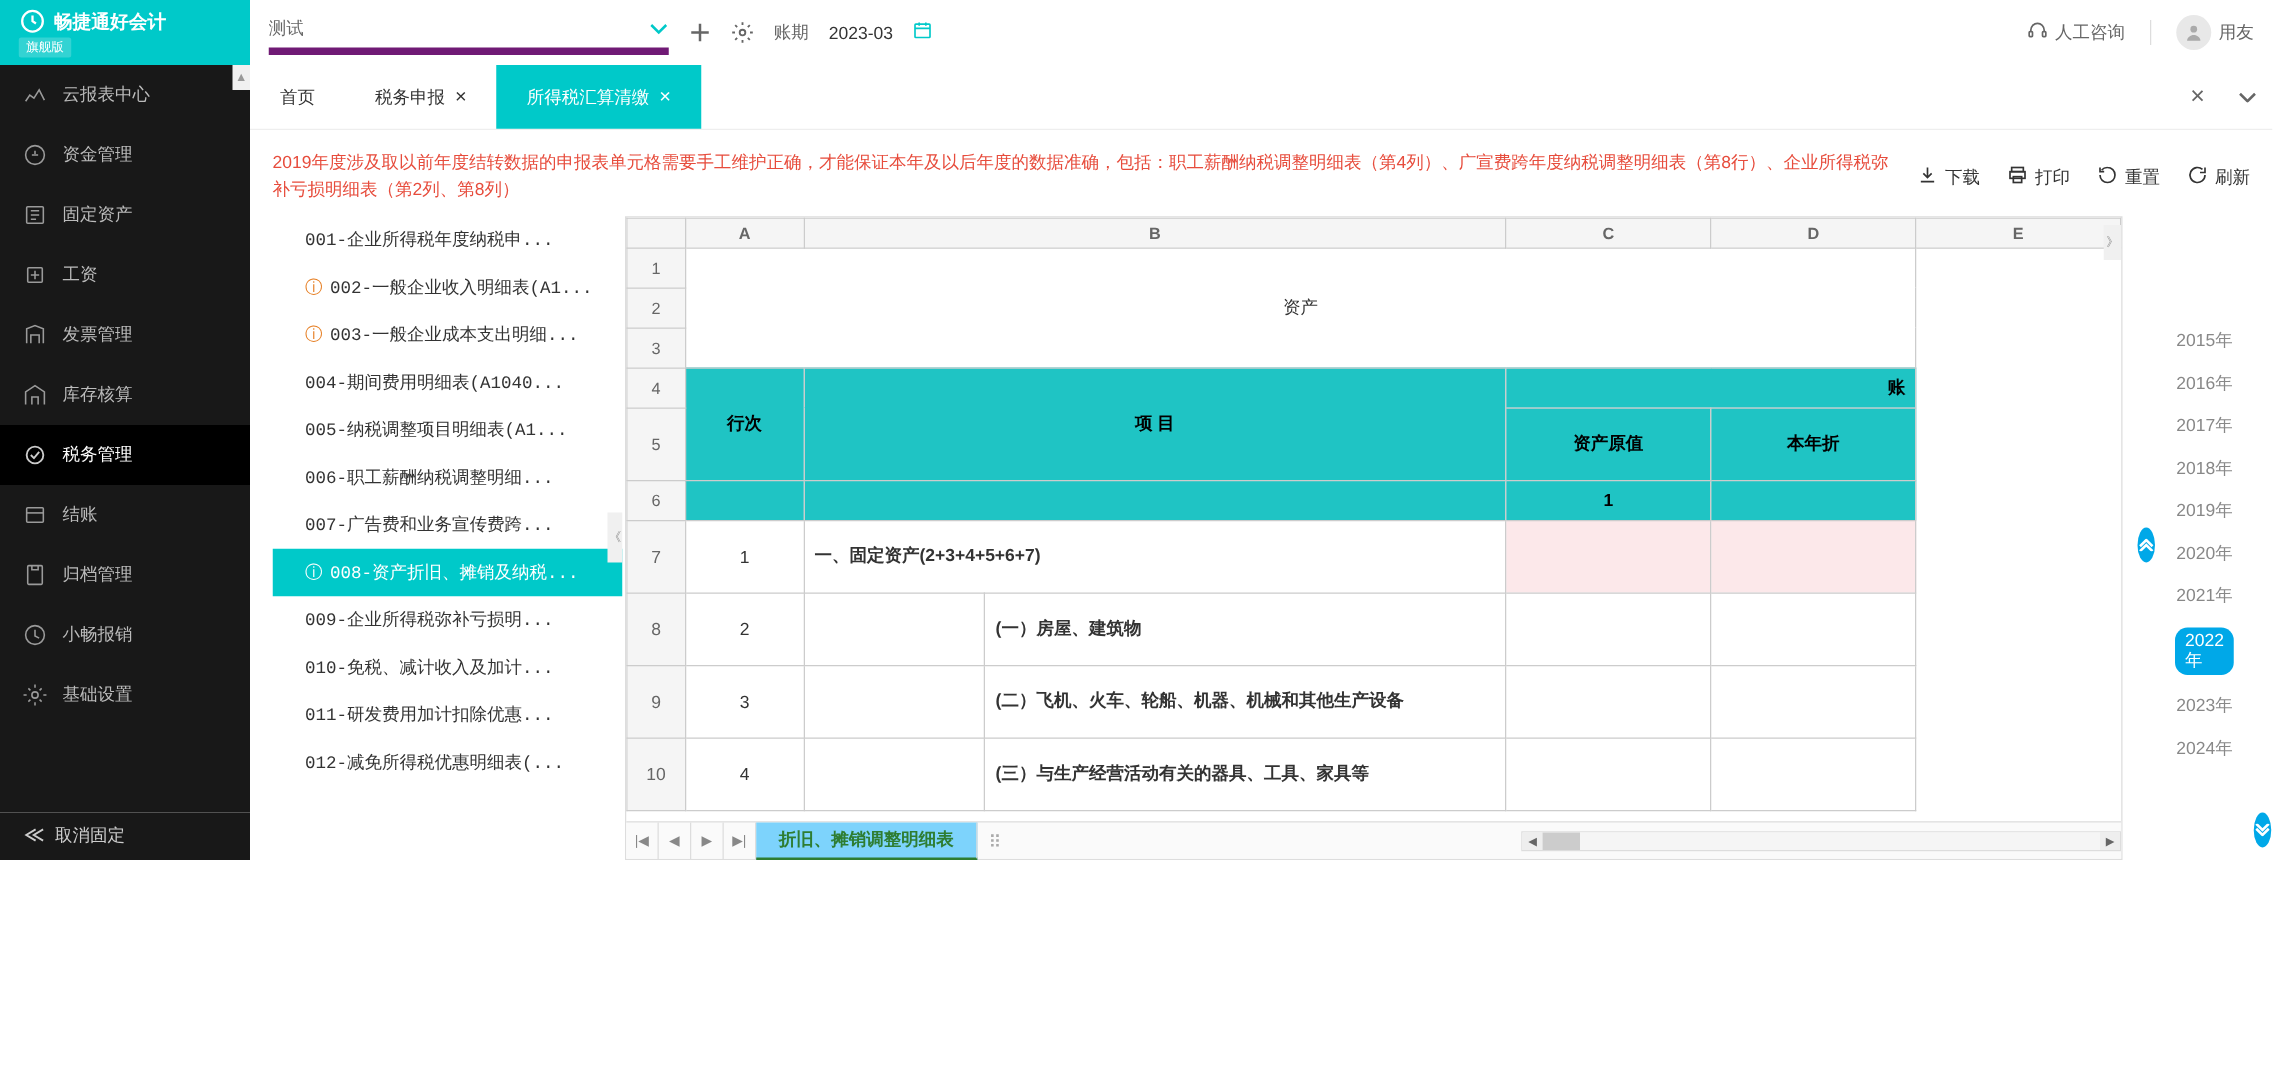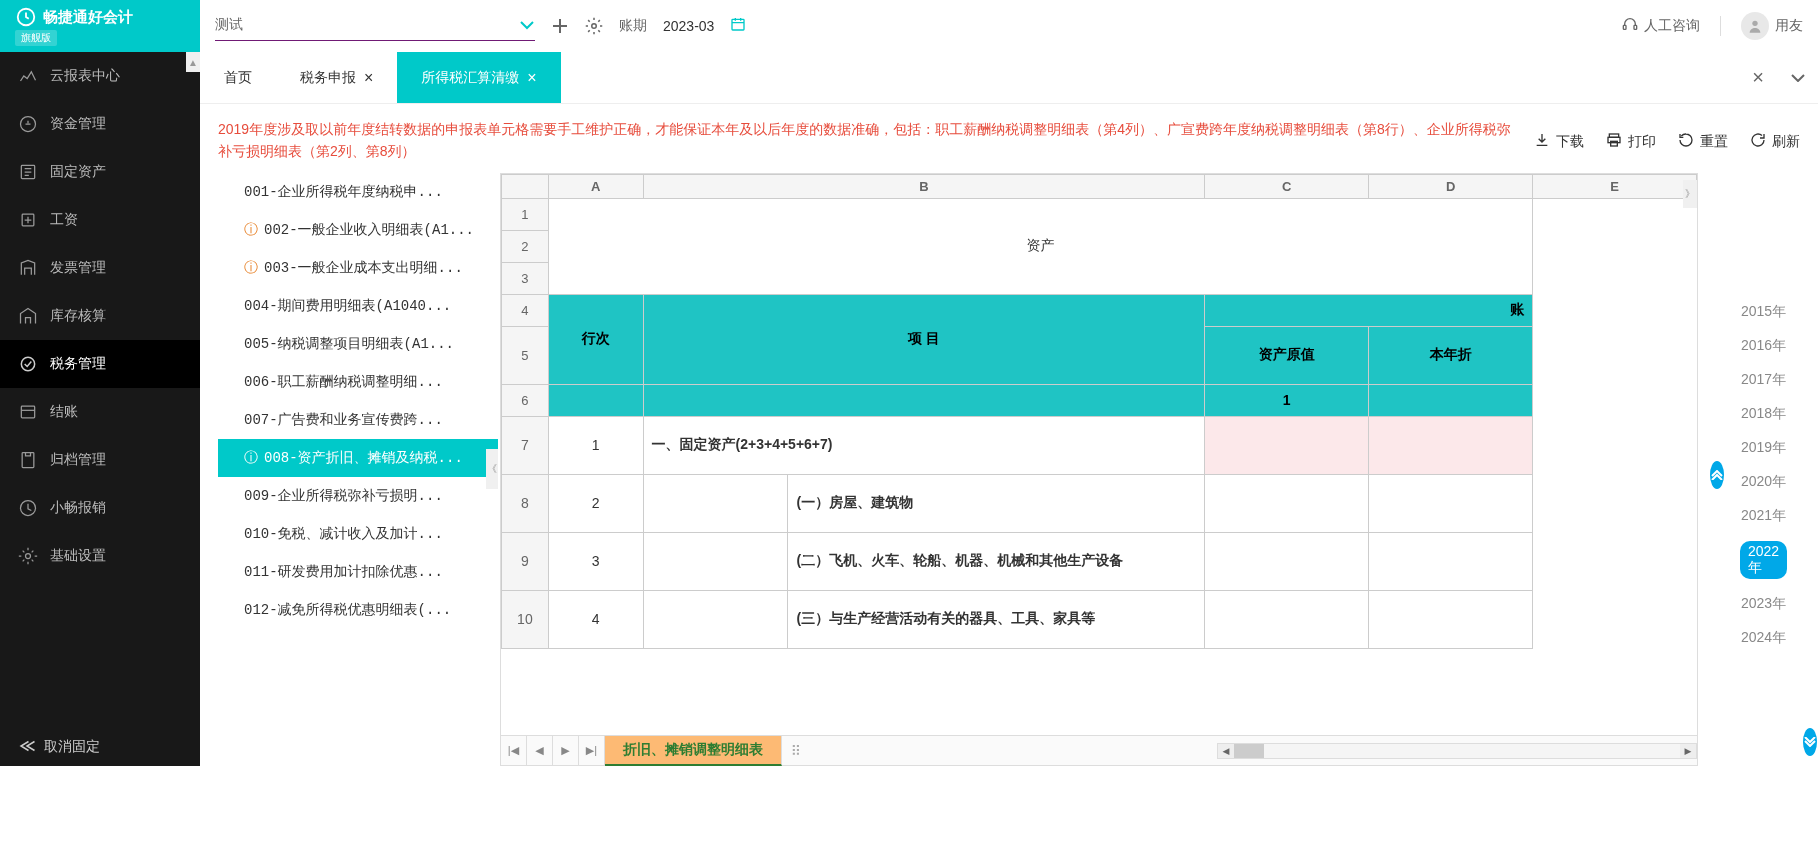--- a/index.html
+++ b/index.html
@@ -1,18 +1,18 @@
 <!DOCTYPE html>
 <html><head>
   <meta charset="utf-8">
   <style>
     * { margin: 0; padding: 0; box-sizing: border-box; }
     body { font-family: "Microsoft YaHei", Arial, sans-serif; font-size: 14px; color: #333; overflow: hidden; }
     
-    .app { display: flex; height: 766px; width: 1818px; }
+    .app { display: flex; height: 688px; width: 1818px; }
     
     
     .sidebar { width: 200px; background: #fff; display: flex; flex-direction: column; position: relative; }
     .logo-area { background: #00c9c9; color: #fff; padding: 10px 15px; height: 52px; display: flex; flex-direction: column; justify-content: center; position: relative; }
     .logo-row { display: flex; align-items: center; gap: 6px; }
     .logo-icon { width: 22px; height: 22px; }
     .logo-text { font-size: 15px; font-weight: bold; }
     .logo-sub { font-size: 10px; margin-top: 2px; background: rgba(255,255,255,0.2); padding: 1px 6px; border-radius: 2px; display: inline-block; width: fit-content; }
     
     .nav-list { flex: 1; background: #181818; overflow-y: auto; }
@@ -24,21 +24,21 @@
     .sidebar-scroll-indicator { position: absolute; right: 0; top: 52px; width: 14px; height: 20px; background: #f0f0f0; display: flex; align-items: center; justify-content: center; font-size: 10px; color: #999; }
     
     .sidebar-footer { background: #181818; color: #ccc; padding: 10px 18px; display: flex; align-items: center; gap: 8px; cursor: pointer; }
     .sidebar-footer-icon { width: 18px; height: 12px; }
     
     
     .main { flex: 1; display: flex; flex-direction: column; background: #fff; min-width: 0; }
     
     
     .topbar { height: 52px; display: flex; align-items: center; padding: 0 15px; gap: 16px; border-bottom: 1px solid transparent; }
-    .company-select { display: flex; align-items: center; width: 320px; border-bottom: 1px solid #701a75; padding: 6px 0; color: #666; position: relative; }
+    .company-select { display: flex; align-items: center; width: 320px; border-bottom: 6px solid #701a75; padding: 6px 0; color: #666; position: relative; }
     .company-select .chevron { margin-left: auto; color: #00c9c9; }
     .topbar-btn { color: #666; cursor: pointer; display: flex; align-items: center; }
     .period-label { color: #666; }
     .period-value { color: #333; display: flex; align-items: center; gap: 16px; }
     .period-cal-icon { color: #00c9c9; }
     .topbar-spacer { flex: 1; }
     .topbar-right { display: flex; align-items: center; gap: 20px; }
     .topbar-right-item { display: flex; align-items: center; gap: 6px; color: #666; cursor: pointer; }
     .divider-v { width: 1px; height: 20px; background: #ddd; }
     .avatar { width: 28px; height: 28px; border-radius: 50%; background: #e8e8e8; display: flex; align-items: center; justify-content: center; }
@@ -92,21 +92,21 @@
     
     .data-row { height: 58px; }
     .data-row td { font-size: 14px; }
     .data-row td.left { text-align: left; padding-left: 8px; font-weight: bold; }
     
     .sheet-right-collapse { position: absolute; right: 0; top: 6px; width: 14px; height: 28px; background: #f0f0f0; display: flex; align-items: center; justify-content: center; font-size: 10px; color: #888; cursor: pointer; }
     
     .sheet-footer { height: 30px; display: flex; align-items: center; border-top: 1px solid #ddd; background: #fafafa; }
     .sheet-nav-arrows { display: flex; }
     .sheet-arrow { width: 26px; height: 30px; display: flex; align-items: center; justify-content: center; border-right: 1px solid #ddd; color: #888; cursor: pointer; font-size: 11px; }
-    .sheet-tab { padding: 0 18px; height: 30px; display: flex; align-items: center; border-right: 1px solid #ddd; color: #2e7d32; font-weight: bold; border-bottom: 2px solid #2e7d32; background: #fdba74; }
+    .sheet-tab { padding: 0 18px; height: 30px; display: flex; align-items: center; border-right: 1px solid #ddd; color: #2e7d32; font-weight: bold; border-bottom: 2px solid #2e7d32; background: #7dd3fc; }
     .sheet-footer-spacer { flex: 1; }
     .sheet-hscroll { width: 480px; height: 16px; border: 1px solid #ddd; background: #fff; position: relative; display: flex; align-items: center; }
     .sheet-hscroll-btn { width: 16px; height: 14px; background: #eee; display: flex; align-items: center; justify-content: center; font-size: 9px; color: #666; }
     .sheet-hscroll-track { flex: 1; height: 14px; background: #f5f5f5; position: relative; }
     .sheet-hscroll-thumb { position: absolute; left: 0; top: 0; width: 30px; height: 14px; background: #ccc; }
     .sheet-resize-handle { width: 30px; display: flex; align-items: center; justify-content: center; color: #aaa; letter-spacing: 2px; }
     
     
     .year-rail { width: 70px; display: flex; align-items: center; padding-top: 12px; gap: 16px; margin-left: 12px; margin-right: 20px; }
     .rail-circle { width: 28px; height: 28px; border-radius: 50%; background: #00a8e8; color: #fff; display: flex; align-items: center; justify-content: center; cursor: pointer; }

